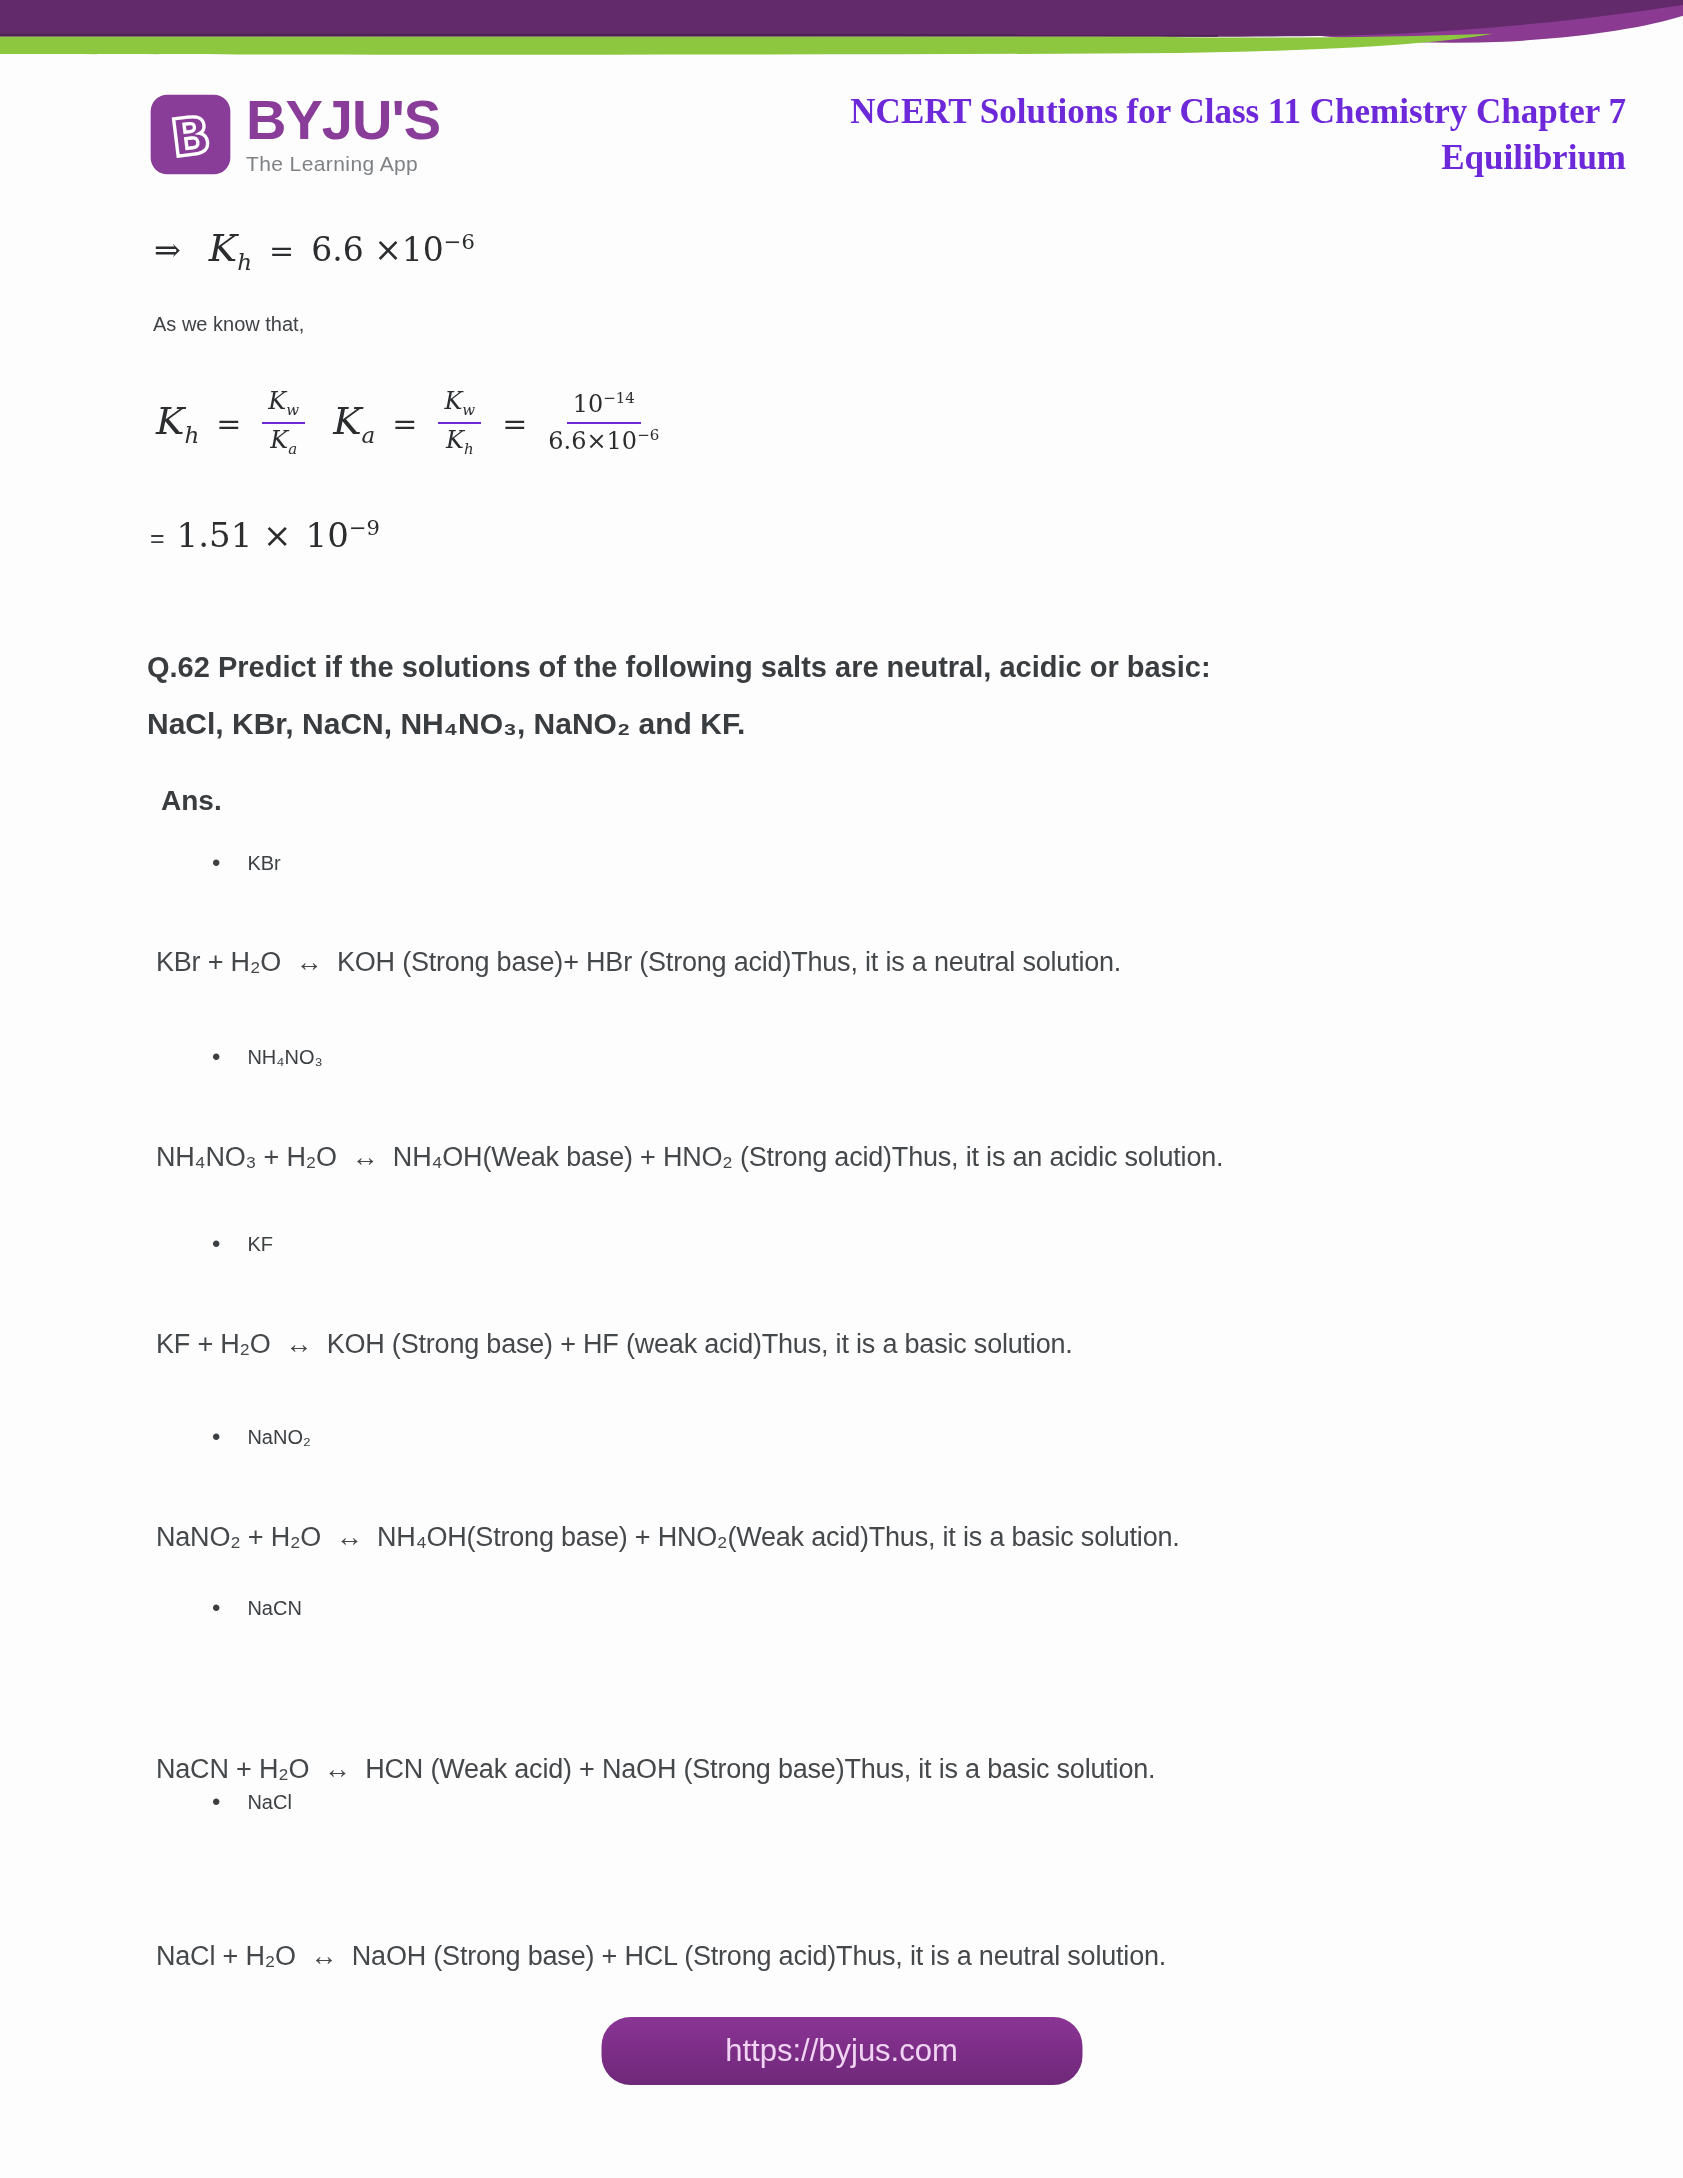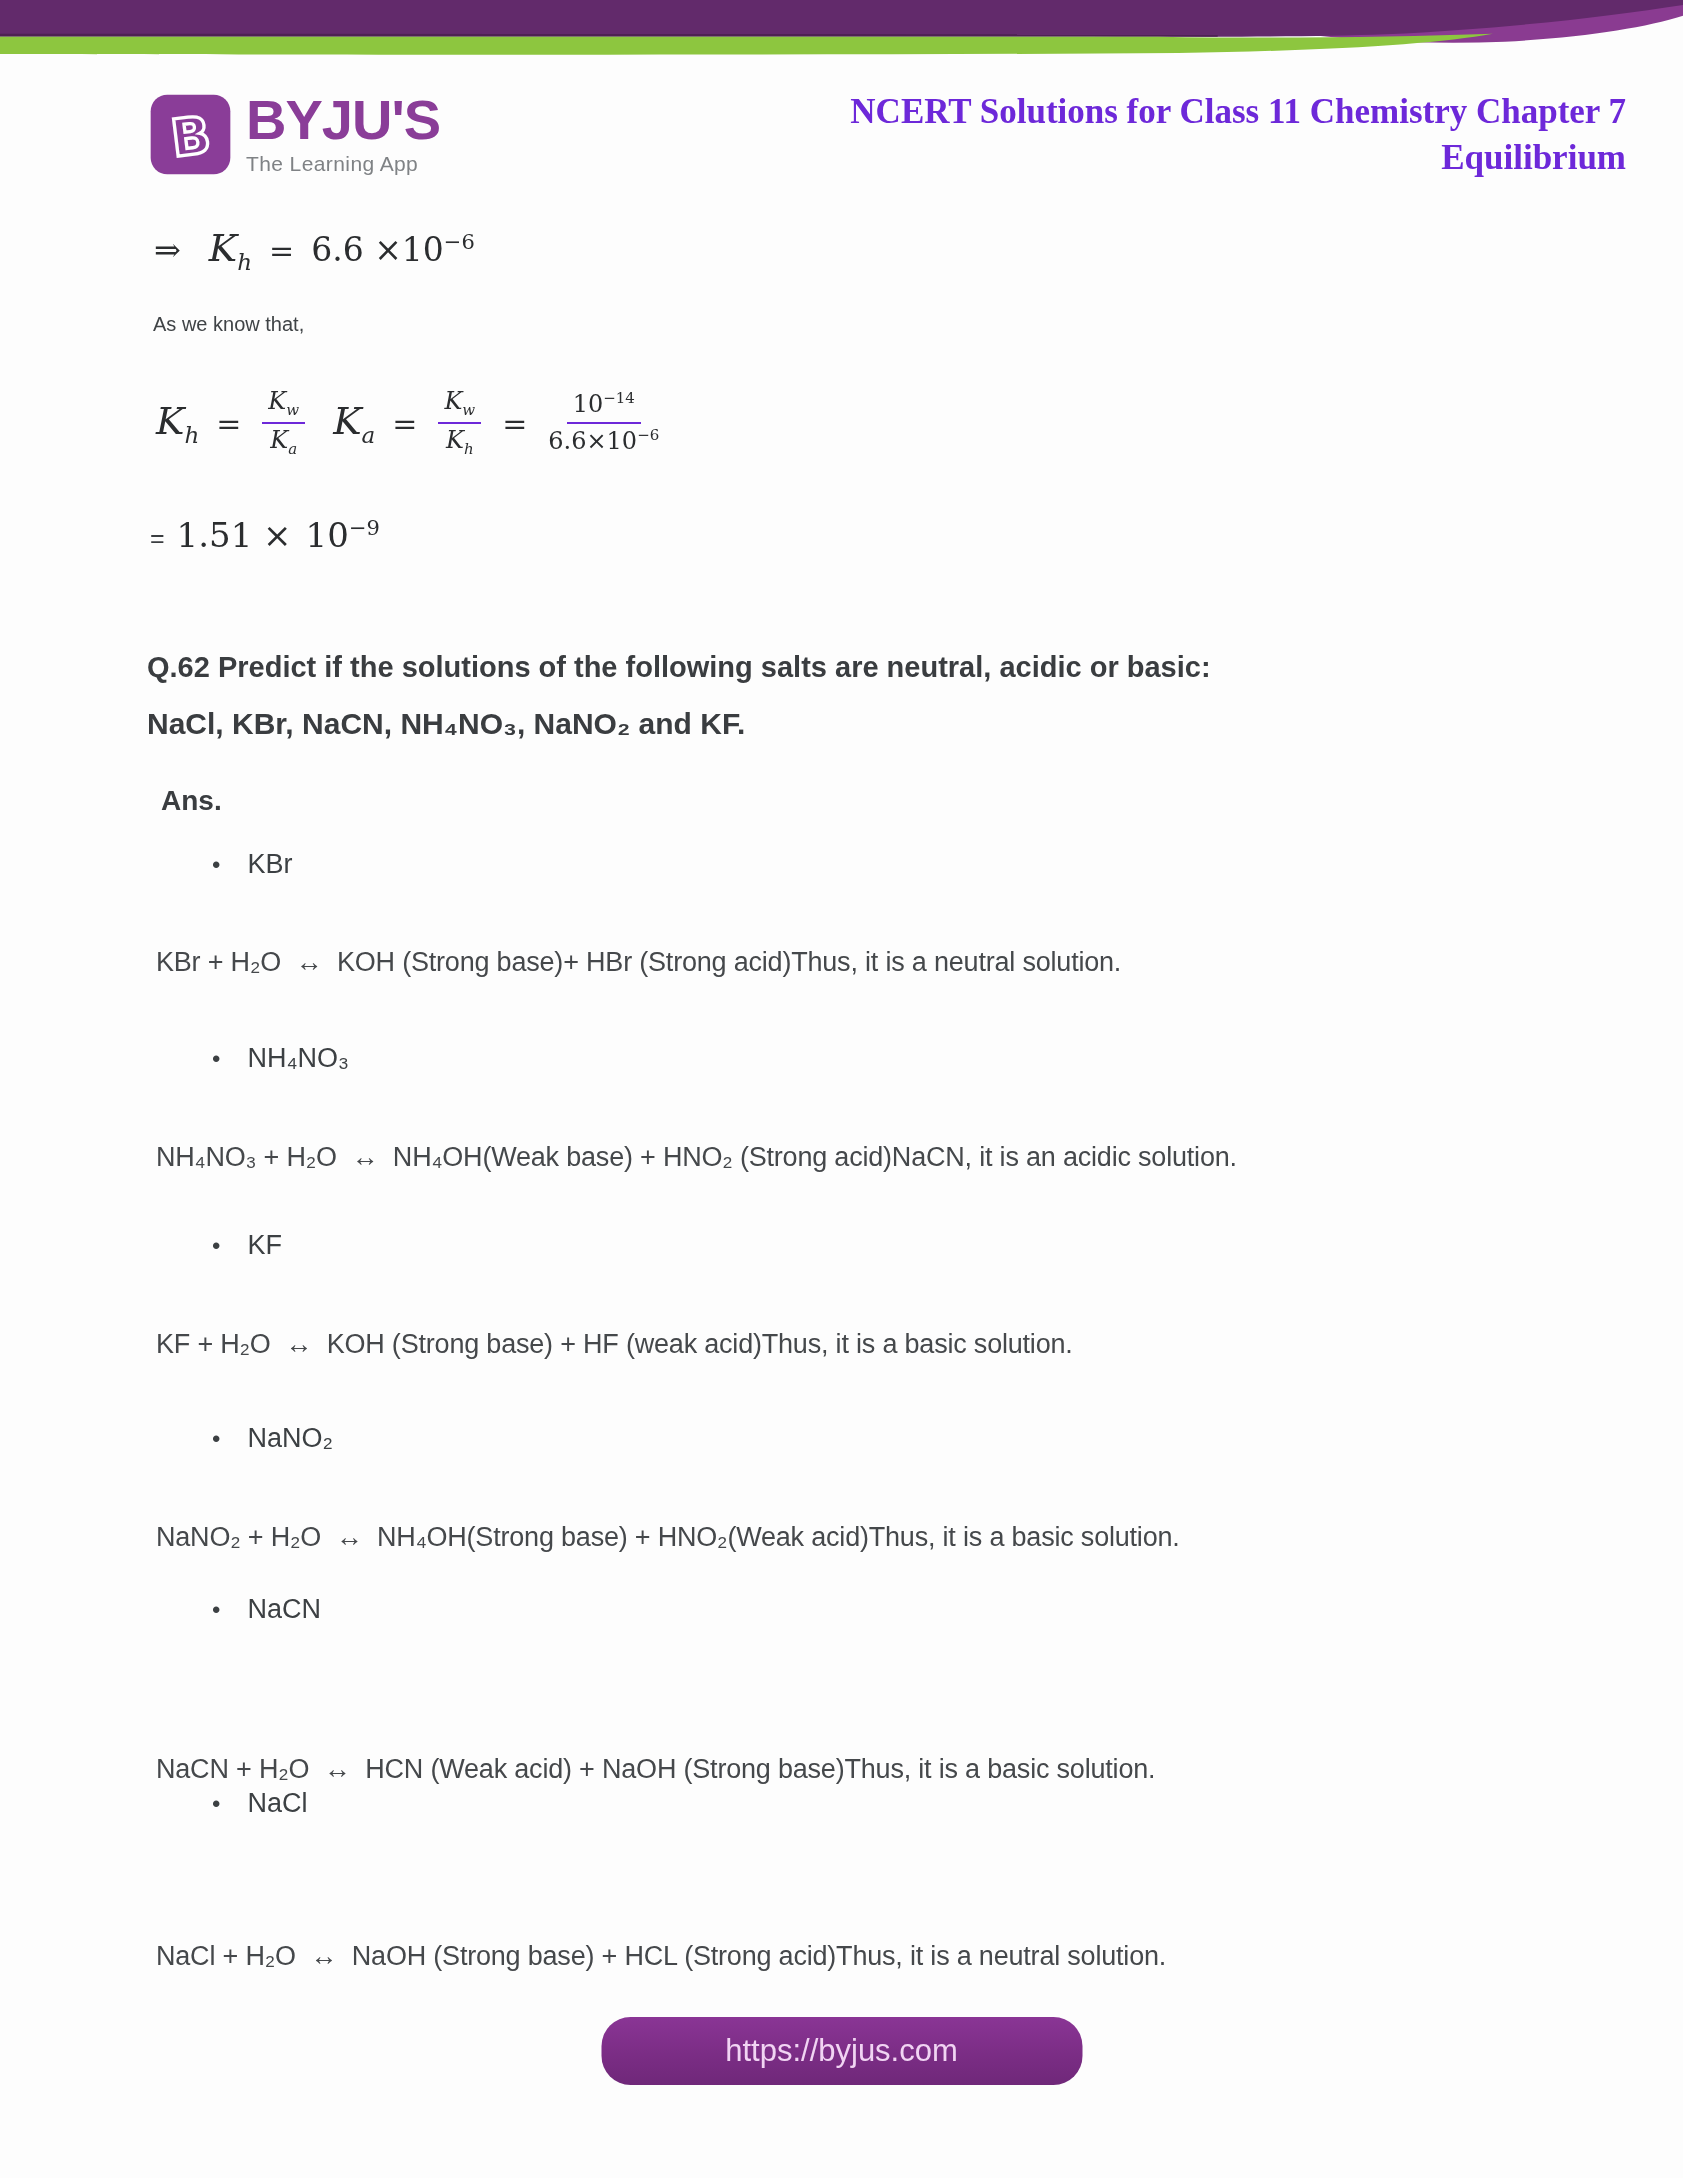--- a/index.html
+++ b/index.html
@@ -62,21 +62,21 @@
   .res .eqs { font-size:25px; font-family:"Liberation Sans",sans-serif; color:#3a3d40; margin-right:12px; }
   .res .value { font-size:34px; }
   .res .pow { font-size:34px; margin-left:14px; }
 
   
   .qheading { position:absolute; left:147px; top:651px; font-size:29px; font-weight:700; color:#3a3d40; }
   .salts    { position:absolute; left:147px; top:707px; font-size:30px; font-weight:700; color:#3a3d40; }
   .ans      { position:absolute; left:161px; top:785px; font-size:28px; font-weight:700; color:#3a3d40; }
 
   .bullet {
-    position:absolute; left:212px; font-size:27px; color:#3c4043;
+    position:absolute; left:212px; font-size:20px; color:#3c4043;
     display:flex; align-items:center;
   }
   .bullet::before { content:"•"; font-size:24px; margin-right:27px; color:#3c4043; }
 
   .equation {
     position:absolute; left:156px; font-size:27px; color:#45484b;
     letter-spacing:-0.2px; white-space:pre;
   }
 
   .t-b1 { top:849px; }  .t-e1 { top:947px; }
@@ -164,21 +164,21 @@
   <div class="ans">Ans.</div>
 
   <div class="bullet t-b1">
       <span>KBr</span>
     </div>
   <div class="equation t-e1">KBr + H₂O  ↔  KOH (Strong base)+ HBr (Strong acid)Thus, it is a neutral solution.</div>
 
   <div class="bullet t-b2">
       <span>NH₄NO₃</span>
     </div>
-  <div class="equation t-e2">NH₄NO₃ + H₂O  ↔  NH₄OH(Weak base) + HNO₂ (Strong acid)NaCN, it is an acidic solution.</div>
+  <div class="equation t-e2">NH₄NO₃ + H₂O  ↔  NH₄OH(Weak base) + HNO₂ (Strong acid)Thus, it is an acidic solution.</div>
 
   <div class="bullet t-b3">
       <span>KF</span>
     </div>
   <div class="equation t-e3">KF + H₂O  ↔  KOH (Strong base) + HF (weak acid)Thus, it is a basic solution.</div>
 
   <div class="bullet t-b4">
       <span>NaNO₂</span>
     </div>
   <div class="equation t-e4">NaNO₂ + H₂O  ↔  NH₄OH(Strong base) + HNO₂(Weak acid)Thus, it is a basic solution.</div>

